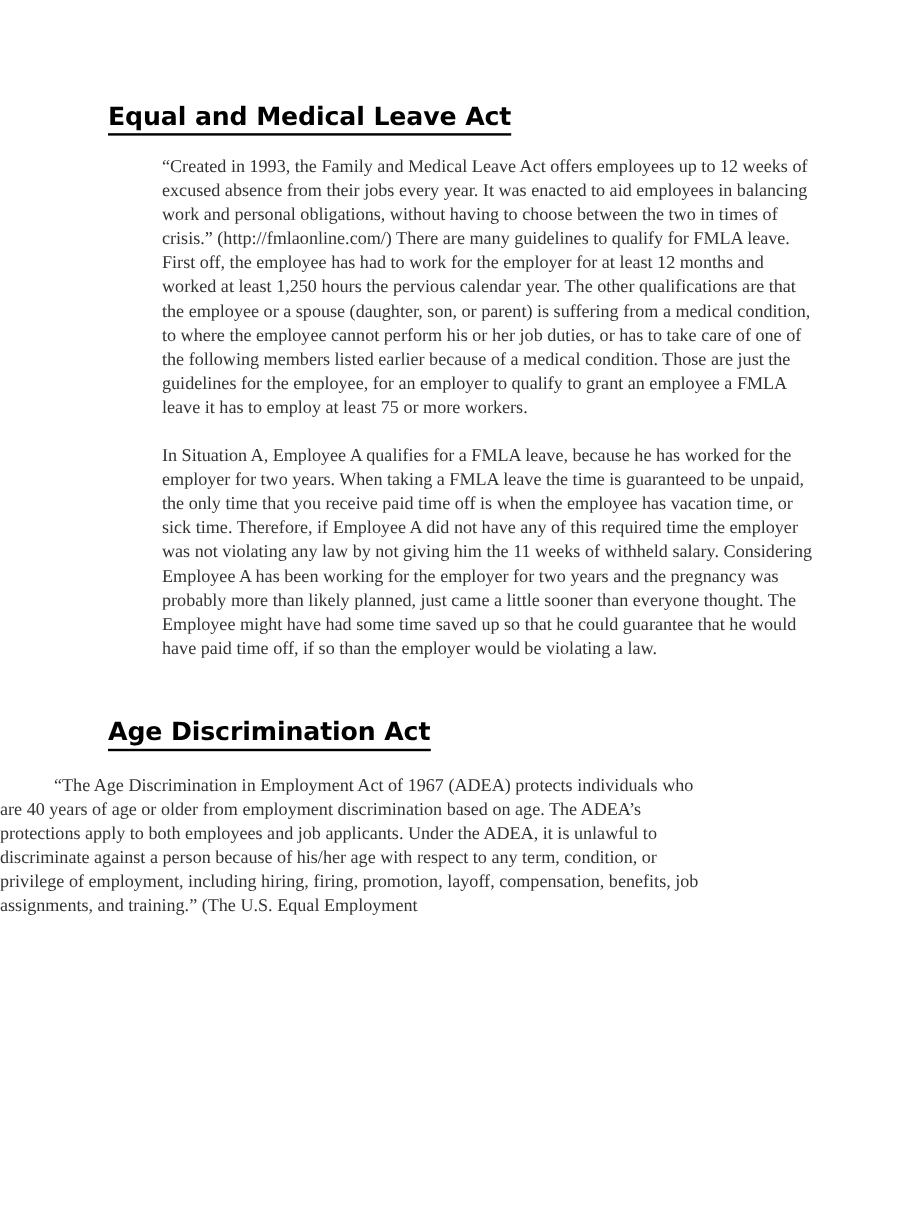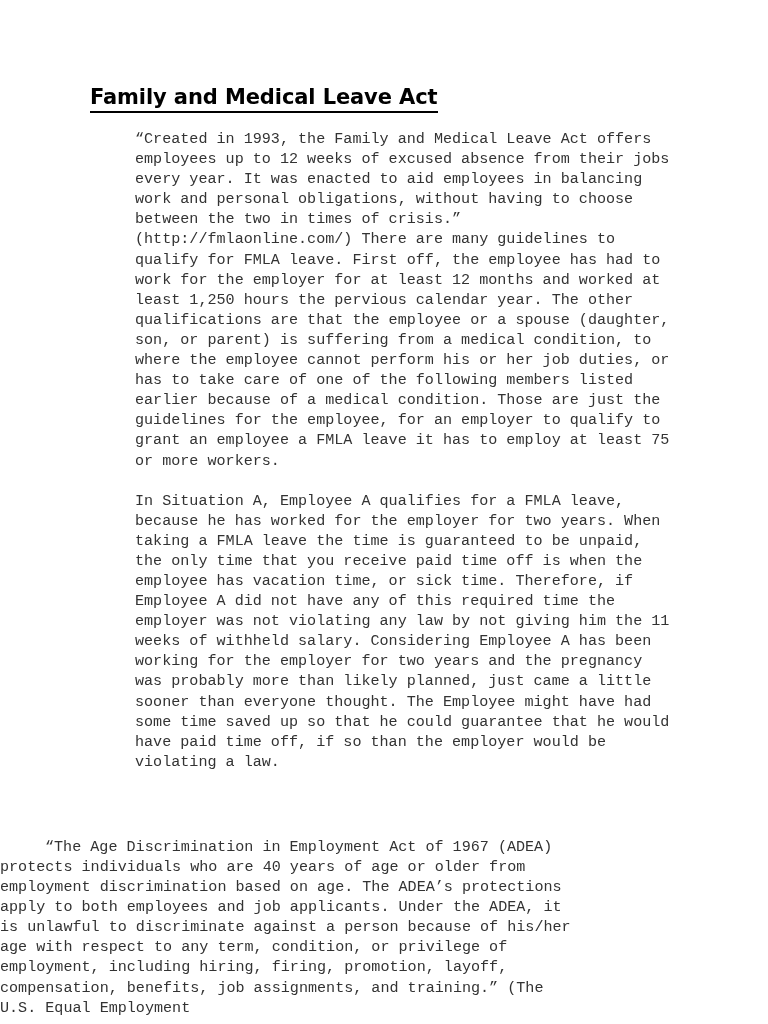--- a/index.html
+++ b/index.html
@@ -40,21 +40,21 @@
     border-bottom: 2.2px solid #000000;
     padding-bottom: 1px;
     white-space: nowrap;
   }
   .heading-row {
     padding-left: 90px;
   }
 
   
   .para {
-    font-family: Liberation Mono, monospace;
+    font-family: Liberation Serif, serif;
     font-size: 15.1px;
     line-height: 20.1px;
     color: #333333;
     margin: 0;
     padding: 0;
     text-align: left;
     -webkit-font-smoothing: antialiased;
   }
 
   
@@ -78,32 +78,35 @@
 </style>
 </head>
 <body>
 
 <div class="page">
   <div class="doc-body">
 
     <div class="top-spacer"></div>
 
     <div class="heading-row">
-      <h1 class="section-heading">Family and Medical Leave Act</h1>
+      <h1 class="section-heading">Equal and Medical Leave Act</h1>
     </div>
 
     <div class="gap-after-h1"></div>
 
     <p class="para block-indented">“Created in 1993, the Family and Medical Leave Act offers employees up to 12 weeks of excused absence from their jobs every year. It was enacted to aid employees in balancing work and personal obligations, without having to choose between the two in times of crisis.” (http://fmlaonline.com/) There are many guidelines to qualify for FMLA leave. First off, the employee has had to work for the employer for at least 12 months and worked at least 1,250 hours the pervious calendar year. The other qualifications are that the employee or a spouse (daughter, son, or parent) is suffering from a medical condition, to where the employee cannot perform his or her job duties, or has to take care of one of the following members listed earlier because of a medical condition. Those are just the guidelines for the employee, for an employer to qualify to grant an employee a FMLA leave it has to employ at least 75 or more workers.</p>
 
     <div class="gap-para"></div>
 
     <p class="para block-indented">In Situation A, Employee A qualifies for a FMLA leave, because he has worked for the employer for two years. When taking a FMLA leave the time is guaranteed to be unpaid, the only time that you receive paid time off is when the employee has vacation time, or sick time. Therefore, if Employee A did not have any of this required time the employer was not violating any law by not giving him the 11 weeks of withheld salary. Considering Employee A has been working for the employer for two years and the pregnancy was probably more than likely planned, just came a little sooner than everyone thought. The Employee might have had some time saved up so that he could guarantee that he would have paid time off, if so than the employer would be violating a law.</p>
 
     <div class="gap-section"></div>
 
+    <div class="heading-row">
+      <h1 class="section-heading">Age Discrimination Act</h1>
+    </div>
 
     <div class="gap-after-h2"></div>
 
     <p class="para block-full first-line-indent">“The Age Discrimination in Employment Act of 1967 (ADEA) protects individuals who are 40 years of age or older from employment discrimination based on age. The ADEA’s protections apply to both employees and job applicants. Under the ADEA, it is unlawful to discriminate against a person because of his/her age with respect to any term, condition, or privilege of employment, including hiring, firing, promotion, layoff, compensation, benefits, job assignments, and training.” (The U.S. Equal Employment</p>
 
   </div>
 </div>
 
 </body></html>

